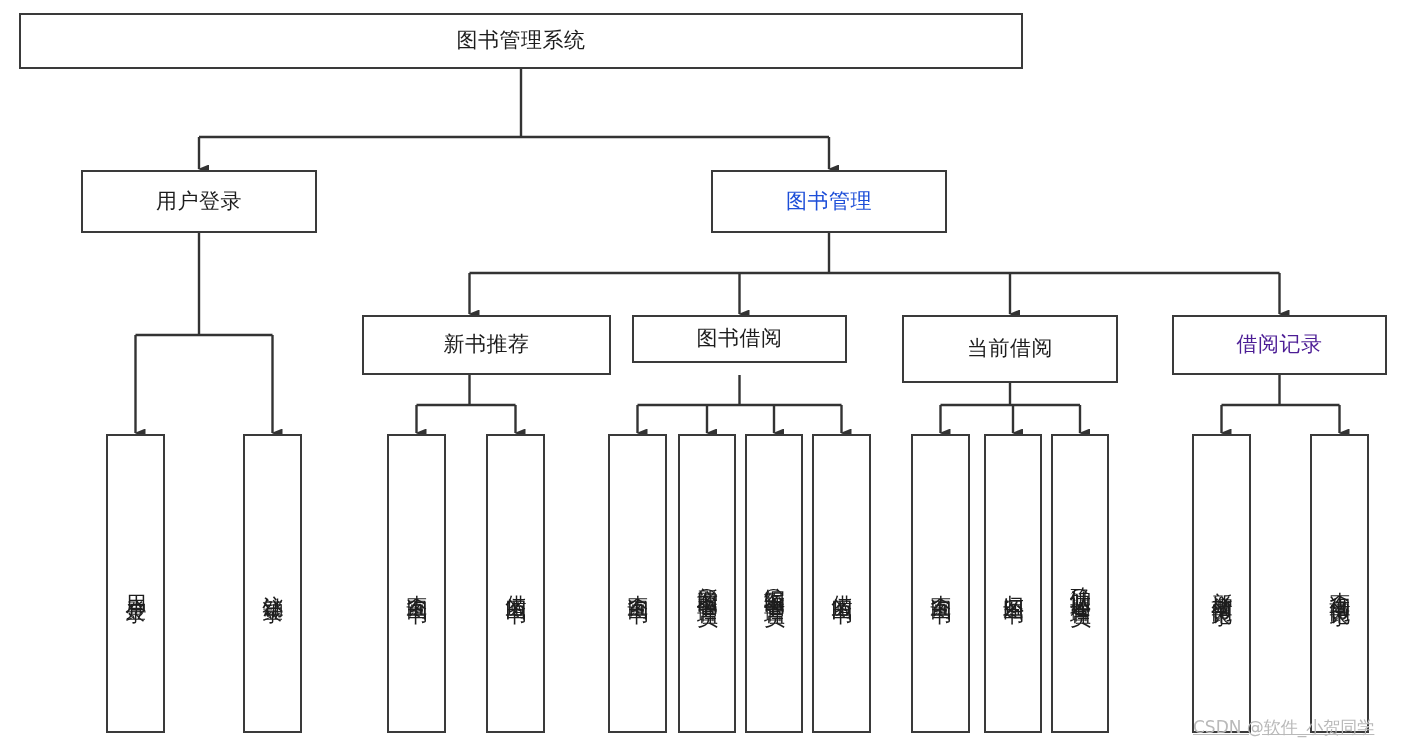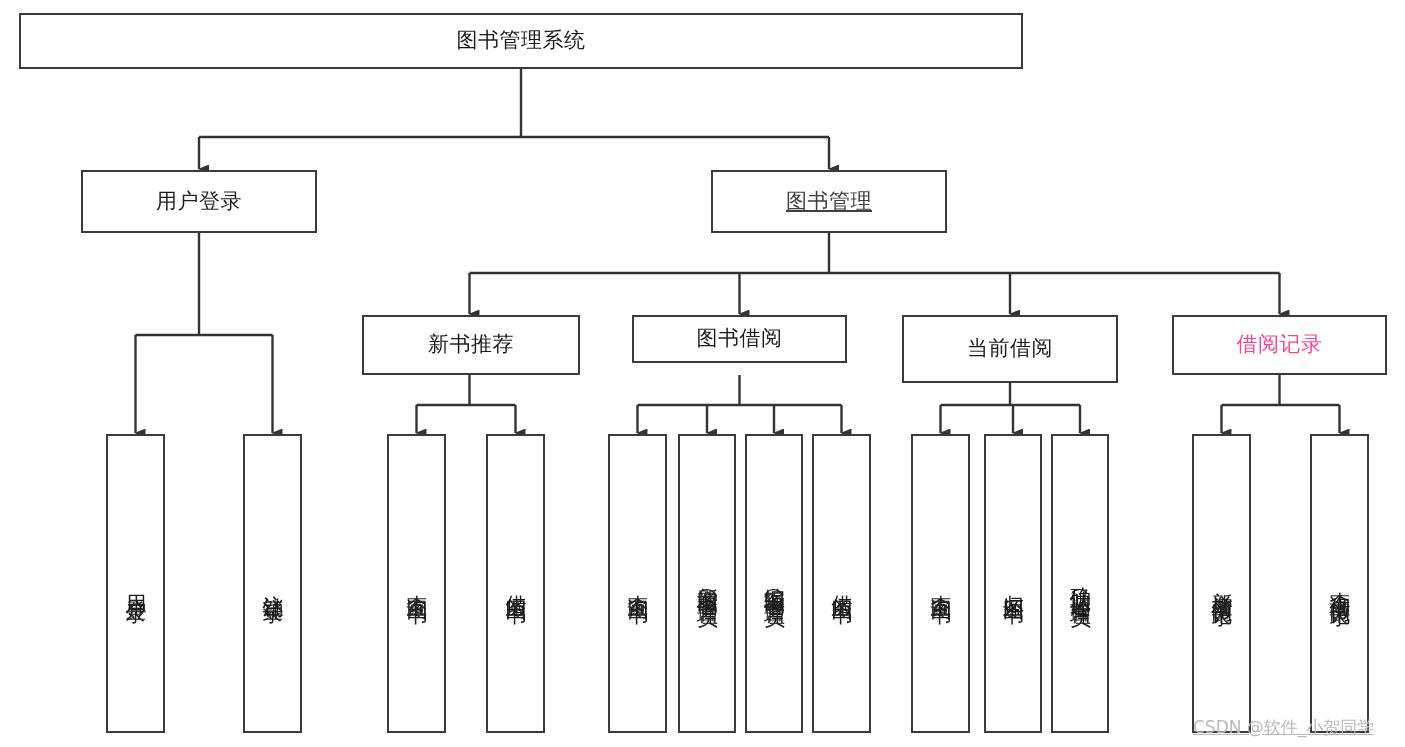--- a/index.html
+++ b/index.html
@@ -116,33 +116,33 @@
   </svg>
 
   <div id="node-layer">
       <div class="node-box node-horizontal" style="left: 19px; top: 13px; width: 1004px; height: 56px; border-color: rgb(58, 58, 58);">
         <span class="node-label" style="color: rgb(29, 29, 29);">图书管理系统</span>
       </div>
       <div class="node-box node-horizontal" style="left: 81px; top: 170px; width: 236px; height: 63px; border-color: rgb(58, 58, 58);">
         <span class="node-label" style="color: rgb(29, 29, 29);">用户登录</span>
       </div>
       <div class="node-box node-horizontal" style="left: 711px; top: 170px; width: 236px; height: 63px; border-color: rgb(58, 58, 58);">
-        <span class="node-label" style="color: #404040; text-decoration: underline;">图书管理</span>
+        <span class="node-label" style="color: #1d4ed8;">图书管理</span>
       </div>
-      <div class="node-box node-horizontal" style="left: 362px; top: 315px; width: 218px; height: 60px; border-color: rgb(58, 58, 58);">
+      <div class="node-box node-horizontal" style="left: 362px; top: 315px; width: 249px; height: 60px; border-color: rgb(58, 58, 58);">
         <span class="node-label" style="color: rgb(29, 29, 29);">新书推荐</span>
       </div>
       <div class="node-box node-horizontal" style="left: 632px; top: 315px; width: 215px; height: 48px; border-color: rgb(58, 58, 58);">
         <span class="node-label" style="color: rgb(29, 29, 29);">图书借阅</span>
       </div>
       <div class="node-box node-horizontal" style="left: 902px; top: 315px; width: 216px; height: 68px; border-color: rgb(58, 58, 58);">
         <span class="node-label" style="color: rgb(29, 29, 29);">当前借阅</span>
       </div>
       <div class="node-box node-horizontal" style="left: 1172px; top: 315px; width: 215px; height: 60px; border-color: rgb(58, 58, 58);">
-        <span class="node-label" style="color: #ec4899;">借阅记录</span>
+        <span class="node-label" style="color: #4c1d95;">借阅记录</span>
       </div>
       <div class="node-box node-vertical" style="left: 106px; top: 434px; width: 59px; height: 299px; border-color: rgb(58, 58, 58);">
         <span class="node-label" style="color: rgb(29, 29, 29);">用户登录</span>
       </div>
       <div class="node-box node-vertical" style="left: 243px; top: 434px; width: 59px; height: 299px; border-color: rgb(58, 58, 58);">
         <span class="node-label" style="color: rgb(29, 29, 29);">注销登录</span>
       </div>
       <div class="node-box node-vertical" style="left: 387px; top: 434px; width: 59px; height: 299px; border-color: rgb(58, 58, 58);">
         <span class="node-label" style="color: rgb(29, 29, 29);">查询图书</span>
       </div>

